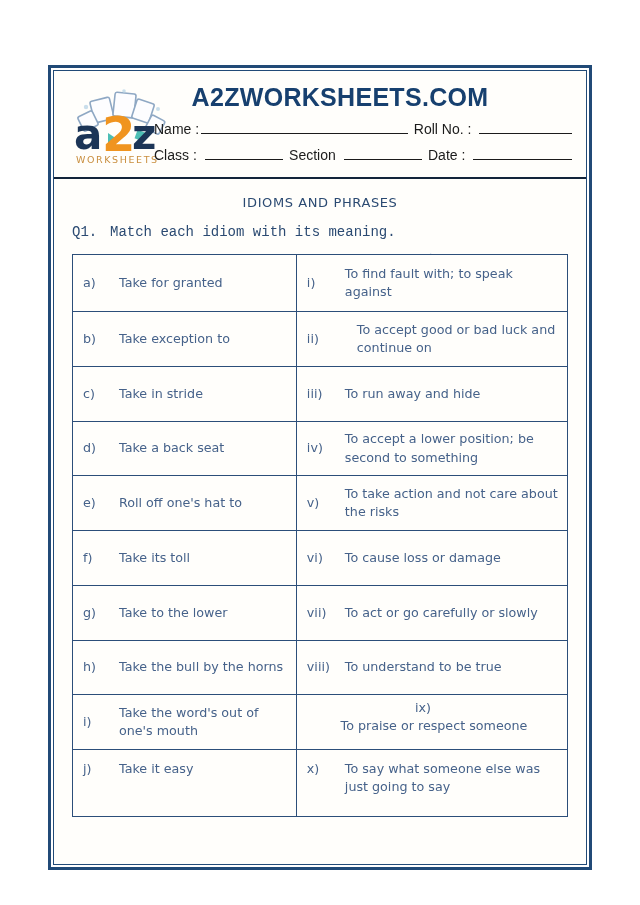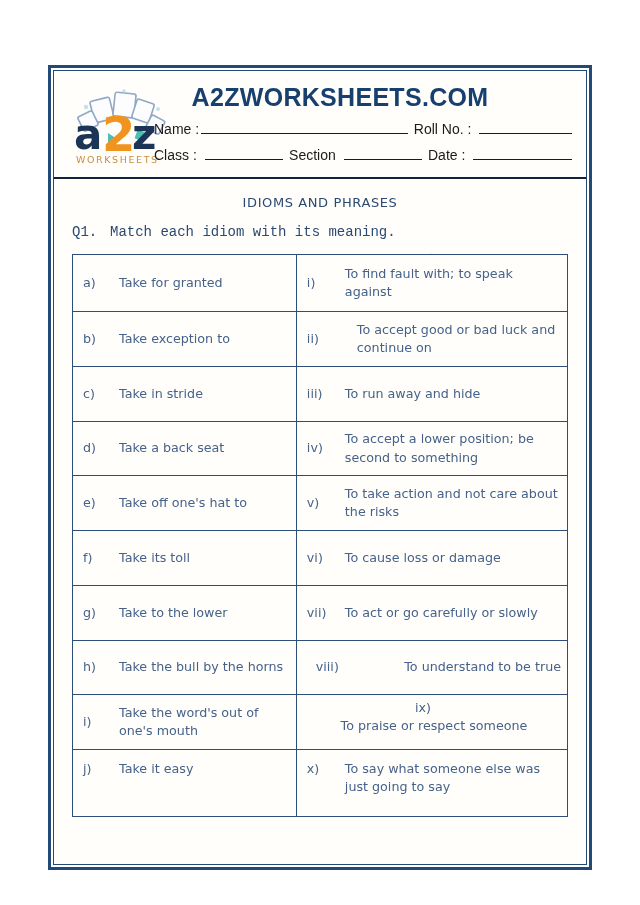--- a/index.html
+++ b/index.html
@@ -182,21 +182,21 @@
   #col-idioms  .cell:nth-child(9){ height: 55px; }
   #col-idioms  .cell:nth-child(10){ height: 66px; align-items: flex-start; padding-top: 10px; }
 
   #col-meanings .cell:nth-child(1){ height: 57px; }
   #col-meanings .cell:nth-child(2){ height: 55px; gap: 12px; }
   #col-meanings .cell:nth-child(3){ height: 55px; align-items: center; }
   #col-meanings .cell:nth-child(4){ height: 54px; }
   #col-meanings .cell:nth-child(5){ height: 55px; }
   #col-meanings .cell:nth-child(6){ height: 55px; }
   #col-meanings .cell:nth-child(7){ height: 55px; }
-  #col-meanings .cell:nth-child(8){ height: 54px; text-align: right; }
+  #col-meanings .cell:nth-child(8){ height: 54px; }
   #col-meanings .cell:nth-child(9){ height: 55px; flex-direction: column; }
   #col-meanings .cell:nth-child(10){ height: 66px; align-items: flex-start; padding-top: 10px; }
 </style>
 </head>
 <body>
 
 <div id="sheet">
   <div id="sheet-inner">
 
     <div id="watermark">A2ZWORKSHEETS.COM</div>
@@ -277,21 +277,21 @@
           <div class="cell">
             <span class="marker">c)</span>
             <span class="celltext">Take in stride</span>
           </div>
           <div class="cell">
             <span class="marker">d)</span>
             <span class="celltext">Take a back seat</span>
           </div>
           <div class="cell">
             <span class="marker">e)</span>
-            <span class="celltext">Take off one's hat to</span>
+            <span class="celltext">Roll off one's hat to</span>
           </div>
           <div class="cell">
             <span class="marker">f)</span>
             <span class="celltext">Take its toll</span>
           </div>
           <div class="cell">
             <span class="marker">g)</span>
             <span class="celltext">Take to the lower</span>
           </div>
           <div class="cell">

